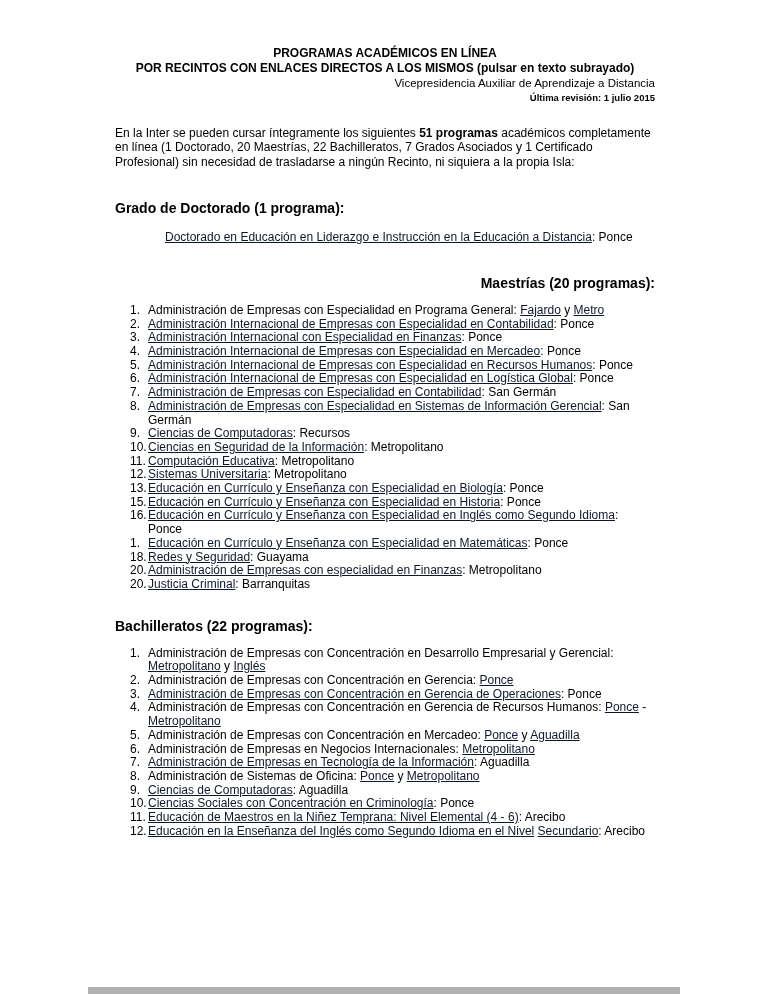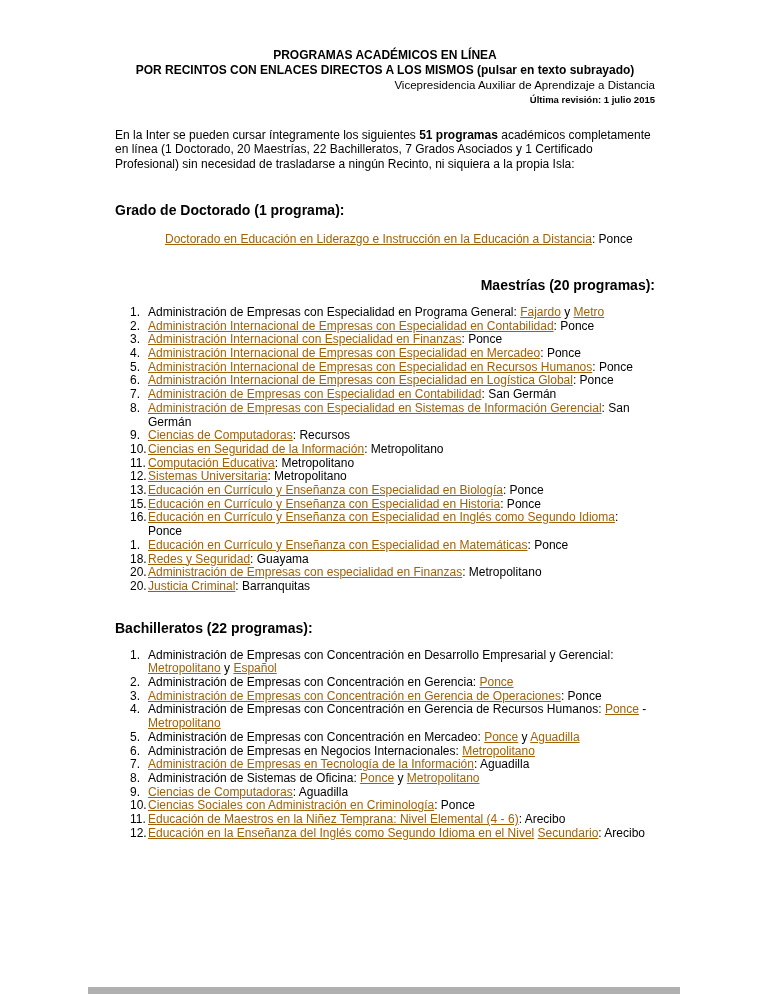--- a/index.html
+++ b/index.html
@@ -3,42 +3,42 @@
 <meta charset="utf-8">
 <style>
   * { margin:0; padding:0; box-sizing:border-box; }
   html,body { background:#ffffff; }
   body {
     width:768px; height:994px;
     font-family:"Liberation Sans","DejaVu Sans",sans-serif;
     font-size:12px; color:#000;
     position:relative; overflow:hidden;
   }
-  .page { padding:32px 113px 0 115px;margin-top:16px; }
+  .page { padding:46px 113px 0 115px; }
 
   .hdr-title { text-align:center; font-weight:bold; font-size:12px; line-height:15px; }
   .hdr-right { text-align:right; font-size:11.5px; line-height:15px; }
   .hdr-right.small { font-size:9.5px; font-weight:bold; line-height:13px; }
 
   .intro { margin-top:22px; line-height:14.3px; }
   .intro b { font-weight:bold; }
 
   .sec-heading { font-weight:bold; font-size:14px; line-height:14px; }
   .h-doc  { margin-top:32px; }
   .h-mae  { margin-top:32px;text-align:right; }
   .h-bach { margin-top:27px; }
 
   .doc-item { margin:15px 0 0 50px; line-height:14px; }
 
   .prog-list { margin-top:14px; }
   .li { display:flex; line-height:13.7px; padding-left:15px; }
   .num { flex:none; width:18px; }
   .itembody { flex:1; }
 
-  a.doclink { color:#a16207; text-decoration:underline; cursor:pointer; }
+  a.doclink { color:#0f172a; text-decoration:underline; cursor:pointer; }
 
   .page-edge {
     position:absolute; left:88px; right:88px; bottom:0;
     height:7px; background:#b0b0b0;
   }
 </style>
 </head>
 <body>
 
 <div class="page">
@@ -130,21 +130,21 @@
       <div class="li">
         <span class="num">20.</span>
         <span class="itembody"><a href="#" class="doclink">Justicia Criminal</a><span>: Barranquitas</span></span>
       </div>
     </div>
 
   <div class="sec-heading h-bach">Bachilleratos (22 programas):</div>
   <div class="prog-list">
       <div class="li">
         <span class="num">1.</span>
-        <span class="itembody"><span>Administración de Empresas con Concentración en Desarrollo Empresarial y Gerencial: </span><a href="#" class="doclink">Metropolitano</a><span> y </span><a href="#" class="doclink">Español</a></span>
+        <span class="itembody"><span>Administración de Empresas con Concentración en Desarrollo Empresarial y Gerencial: </span><a href="#" class="doclink">Metropolitano</a><span> y </span><a href="#" class="doclink">Inglés</a></span>
       </div>
       <div class="li">
         <span class="num">2.</span>
         <span class="itembody"><span>Administración de Empresas con Concentración en Gerencia: </span><a href="#" class="doclink">Ponce</a></span>
       </div>
       <div class="li">
         <span class="num">3.</span>
         <span class="itembody"><a href="#" class="doclink">Administración de Empresas con Concentración en Gerencia de Operaciones</a><span>: Ponce</span></span>
       </div>
       <div class="li">
@@ -166,21 +166,21 @@
       <div class="li">
         <span class="num">8.</span>
         <span class="itembody"><span>Administración de Sistemas de Oficina: </span><a href="#" class="doclink">Ponce</a><span> y </span><a href="#" class="doclink">Metropolitano</a></span>
       </div>
       <div class="li">
         <span class="num">9.</span>
         <span class="itembody"><a href="#" class="doclink">Ciencias de Computadoras</a><span>: Aguadilla</span></span>
       </div>
       <div class="li">
         <span class="num">10.</span>
-        <span class="itembody"><a href="#" class="doclink">Ciencias Sociales con Administración en Criminología</a><span>: Ponce</span></span>
+        <span class="itembody"><a href="#" class="doclink">Ciencias Sociales con Concentración en Criminología</a><span>: Ponce</span></span>
       </div>
       <div class="li">
         <span class="num">11.</span>
         <span class="itembody"><a href="#" class="doclink">Educación de Maestros en la Niñez Temprana: Nivel Elemental (4 - 6)</a><span>: Arecibo</span></span>
       </div>
       <div class="li">
         <span class="num">12.</span>
         <span class="itembody"><a href="#" class="doclink">Educación en la Enseñanza del Inglés como Segundo Idioma en el Nivel</a><span> </span><a href="#" class="doclink">Secundario</a><span>: Arecibo</span></span>
       </div>
     </div>

